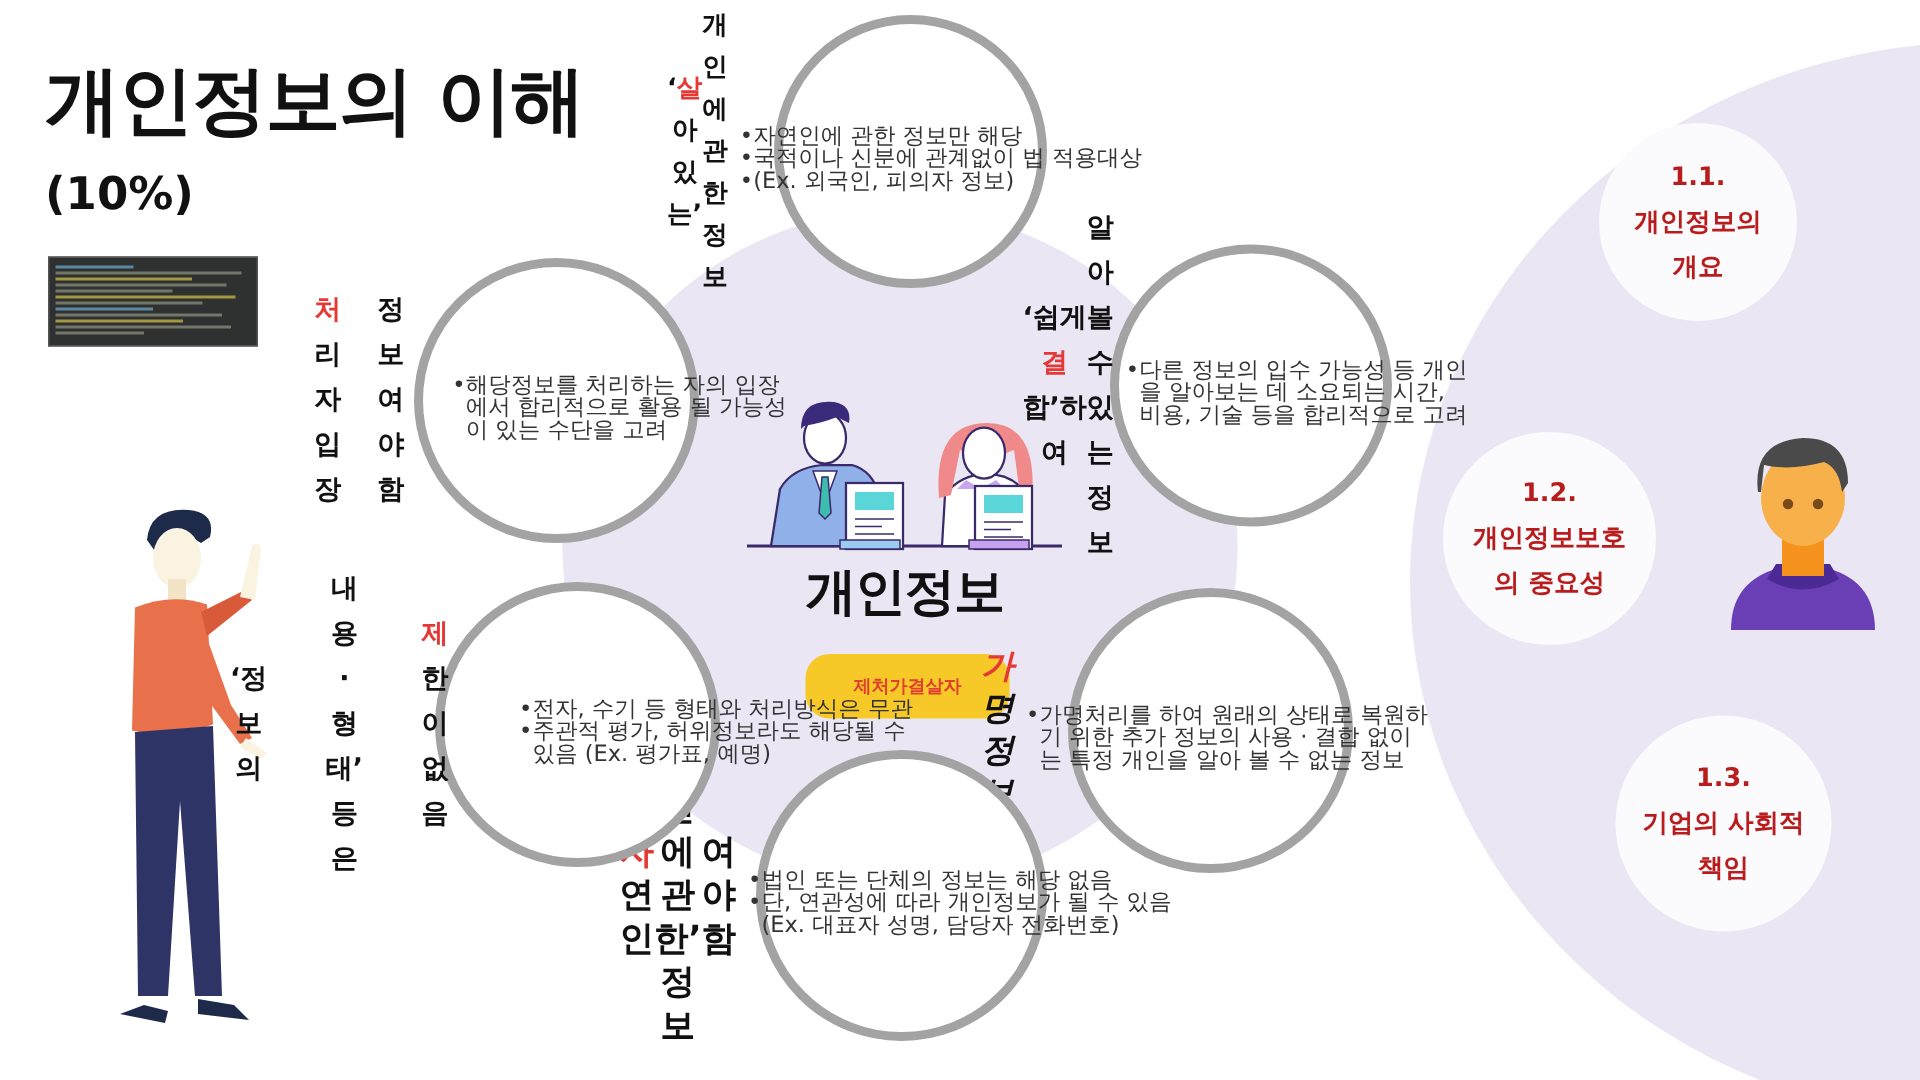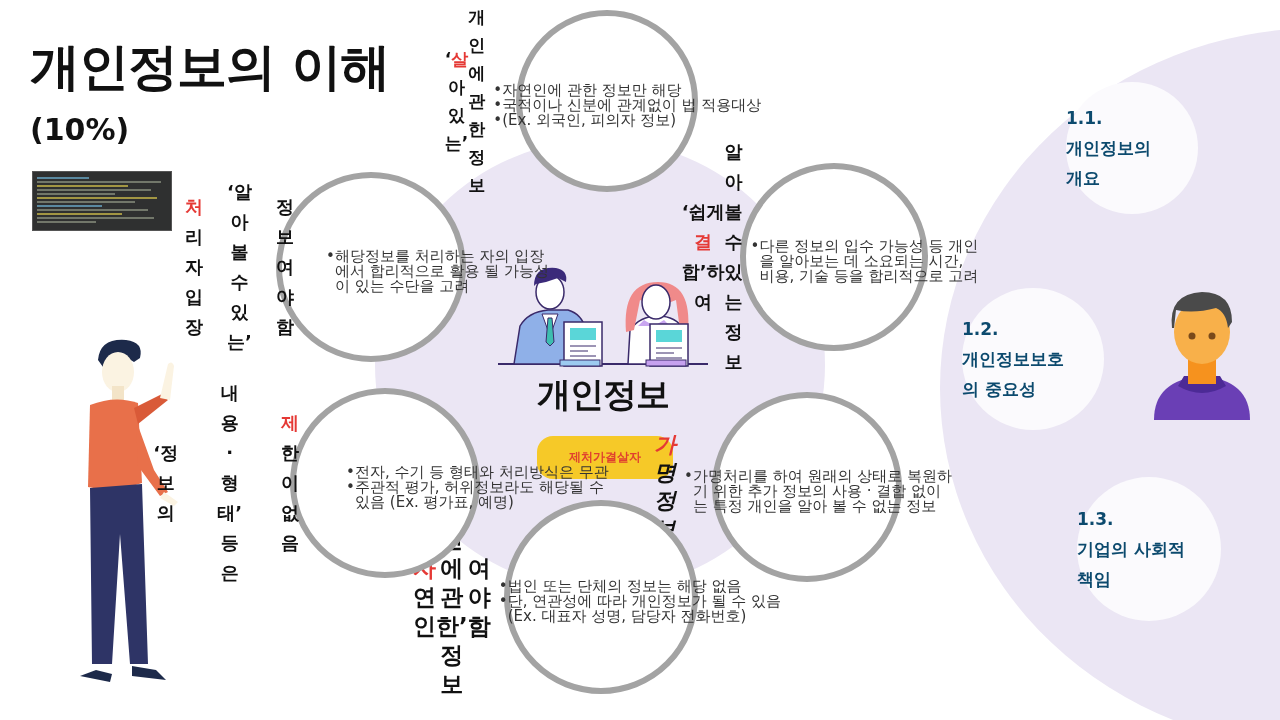--- a/index.html
+++ b/index.html
@@ -35,21 +35,21 @@
 
   .b-tl .title, .b-bl .title { font-size: 18px; line-height: 30px; }
   .b-tr .title { font-size: 18px; line-height: 30px; }
   .b-br .title { font-size: 22px; font-style: italic; }
   .b-bot .title { font-size: 23px; line-height: 29px; }
 
   .center-illus { position: absolute; left: 498px; top: 256px; width: 210px; height: 112px; }
   .center-title { position: absolute; left: 500px; top: 372px; width: 206px; text-align: center; font-size: 34px; font-weight: bold; color: #111; letter-spacing: -1px; }
   .center-pill { position: absolute; left: 537px; top: 436px; width: 136px; height: 43px; border-radius: 16px; background: #f6c928; color: #e0412f; font-size: 12px; font-weight: bold; display: flex; align-items: center; justify-content: center; }
 
-  .nav-bubble { position: absolute; width: 144px; height: 144px; border-radius: 50%; background: #fbfafd; display: flex; flex-direction: column; align-items: flex-start; justify-content: center; text-align: center; font-weight: bold; font-size: 17px; line-height: 30px; color: #0c4a6e; }
+  .nav-bubble { position: absolute; width: 144px; height: 144px; border-radius: 50%; background: #fbfafd; display: flex; flex-direction: column; align-items: center; justify-content: center; text-align: center; font-weight: bold; font-size: 17px; line-height: 30px; color: #b91c1c; }
   .nav-1 { left: 1066px; top: 82px; width: 132px; height: 132px; }
   .nav-2 { left: 962px; top: 288px; width: 142px; height: 142px; }
   .nav-3 { left: 1077px; top: 477px; width: 144px; height: 144px; }
 
   .avatar { position: absolute; left: 1150px; top: 280px; width: 105px; height: 140px; }
   .person { position: absolute; left: 60px; top: 330px; width: 140px; height: 360px; }
 </style>
 </head>
 <body>
 
@@ -189,20 +189,19 @@
   <div class="title"><span class="red">제</span><span>한이 없음</span></div>
   <ul>
     <li>전자, 수기 등 형태와 처리방식은 무관</li>
     <li>주관적 평가, 허위정보라도 해당될 수</li>
     <li class="cont">있음 (Ex. 평가표, 예명)</li>
   </ul>
 </div>
 
 <div class="bubble b-tl">
   <div class="title"><span class="red">처</span><span>리자 입장</span></div>
-  <div class="title">‘알아볼 수 있는’</div>
   <div class="title">정보여야 함</div>
   <ul>
     <li>해당정보를 처리하는 자의 입장</li>
     <li class="cont">에서  합리적으로 활용 될 가능성</li>
     <li class="cont">이 있는 수단을 고려</li>
   </ul>
 </div>
 
 </body></html>

